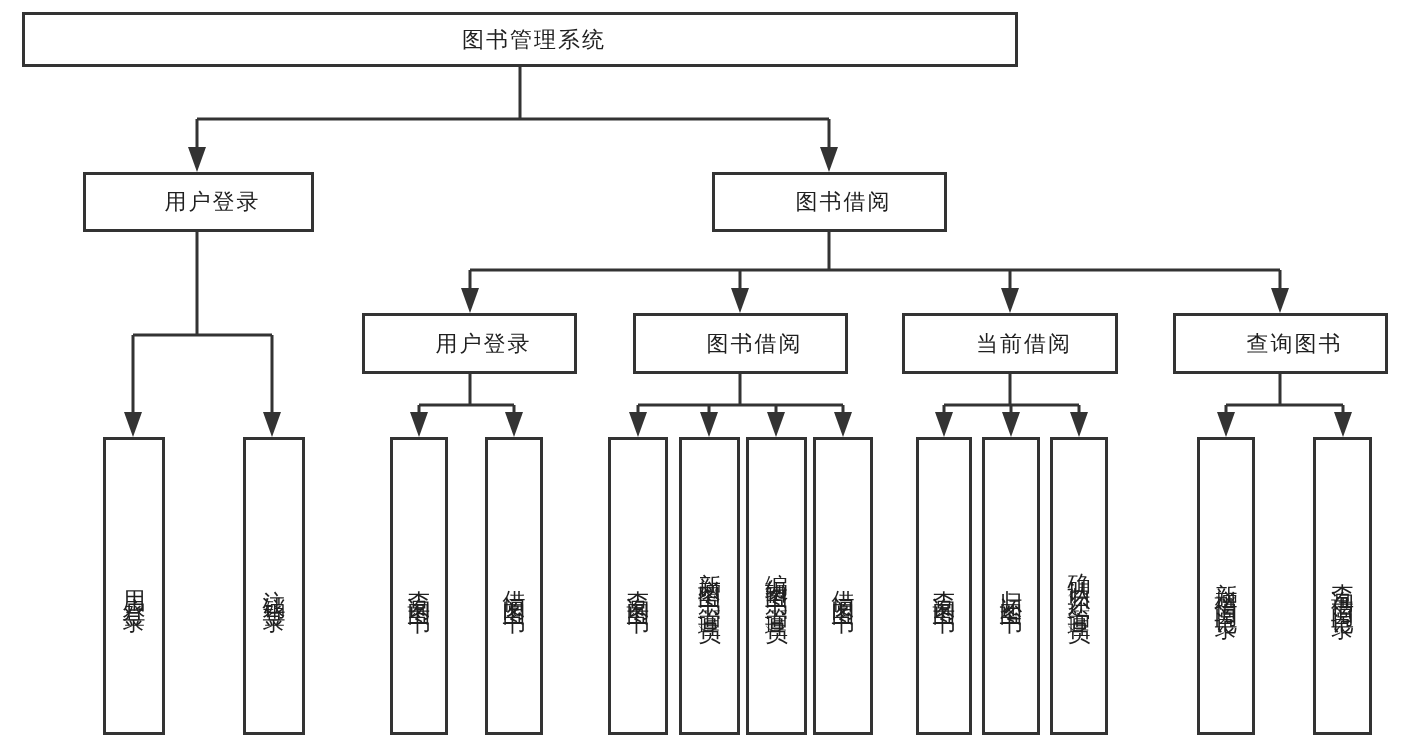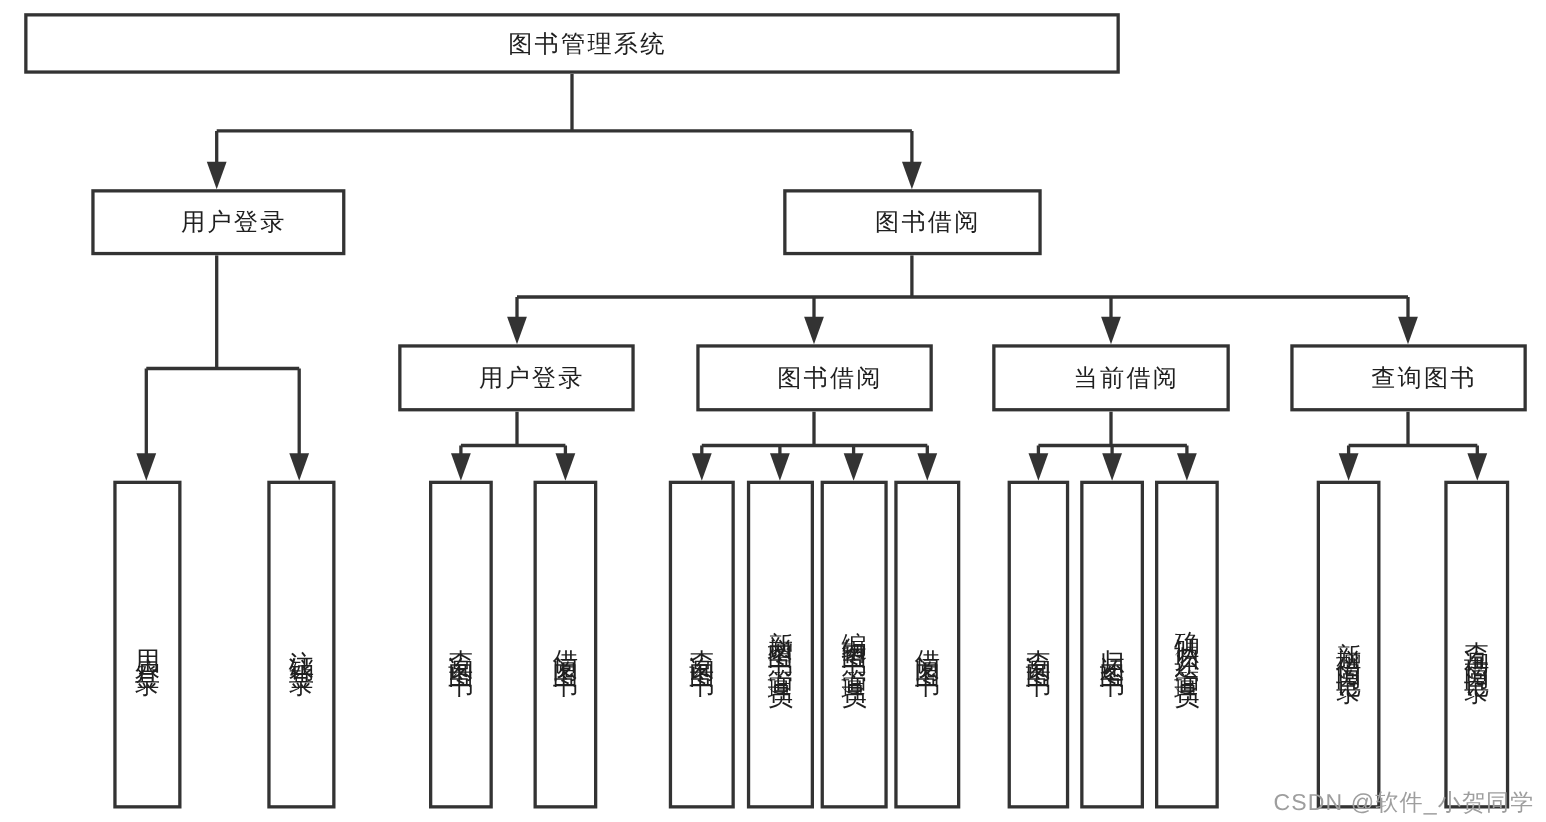--- a/index.html
+++ b/index.html
@@ -160,15 +160,14 @@
     <span>确认归还（管理员）</span>
   </div>
 
   <div class="vbox" style="left:1197px; width:58px;">
     <span>新增借阅记录</span>
   </div>
   <div class="vbox" style="left:1313px; width:59px;">
     <span>查询借阅记录</span>
   </div>
 
-  <div id="watermark">CSDN @软件_小贺同学</div>
 
 </div>
 
 </body></html>

